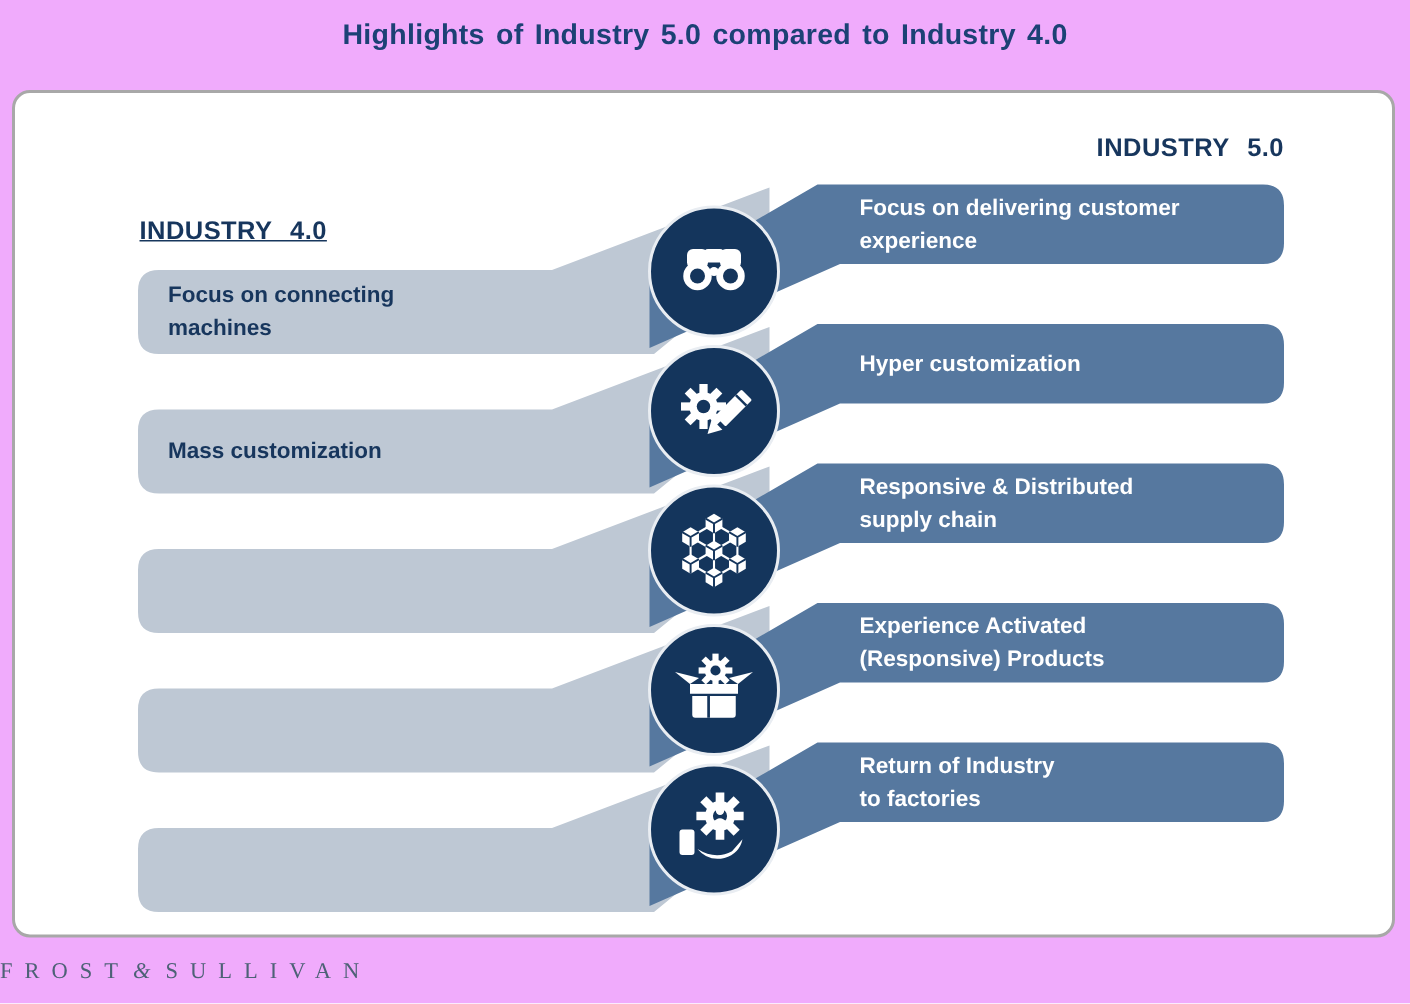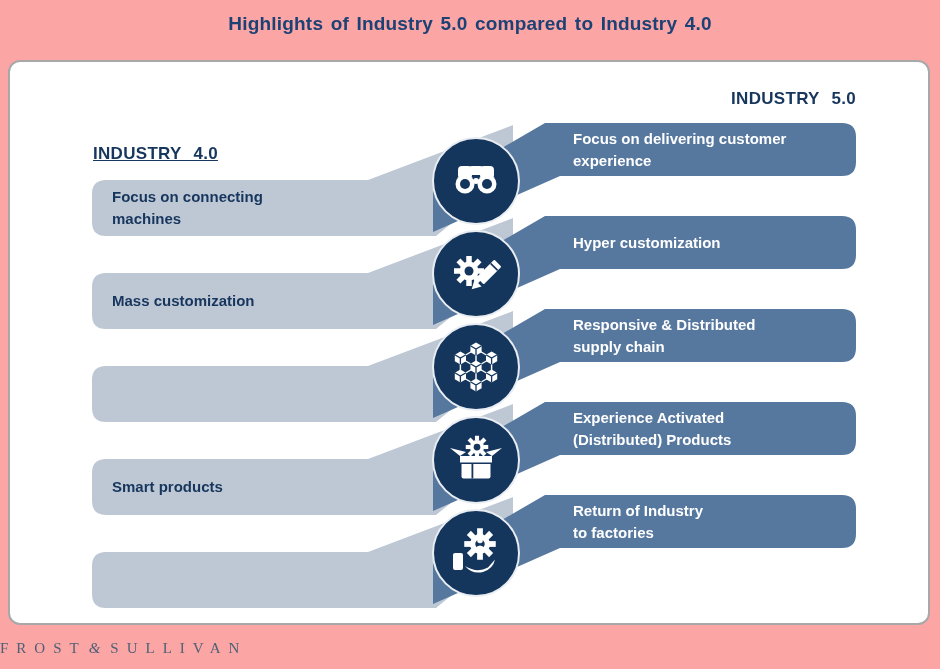--- a/index.html
+++ b/index.html
@@ -1,16 +1,16 @@
 <!DOCTYPE html>
 <html><head>
 <meta charset="utf-8">
 <style>
   html,body{margin:0;padding:0;background:#ffffff;}
-  .page{position:relative;width:940px;height:669px;background:#fca5a5;overflow:hidden;
+  .page{position:relative;width:940px;height:669px;background:#f0abfc;overflow:hidden;
         font-family:"Liberation Sans",sans-serif;}
   .title{position:absolute;top:13px;left:0;width:100%;text-align:center;
          font-size:19px;font-weight:bold;color:#1c4175;letter-spacing:.2px;word-spacing:2px;}
   .diagram-box{position:absolute;left:8px;top:60px;width:922px;height:565px;
                border:2px solid #a8a8a8;border-radius:12px;box-sizing:border-box;background:#fff;}
   .canvas{position:absolute;left:-2px;top:-2px;width:922px;height:565px;}
   .canvas svg{position:absolute;left:0;top:0;display:block;}
   .ind-label{position:absolute;font-size:17px;font-weight:bold;color:#17365d;
              letter-spacing:.3px;word-spacing:7px;white-space:nowrap;}
   .ind4{left:85px;top:84px;text-decoration:underline;}
@@ -156,26 +156,23 @@
       </div>
       <div class="lbl right" style="top:156px">
         <div>Hyper customization</div>
       </div>
 
       <div class="lbl right" style="top:249px">
         <div>Responsive &amp; Distributed</div>
         <div>supply chain</div>
       </div>
 
-      <div class="lbl left" style="top:399px">
-        <div>Smart products</div>
-      </div>
       <div class="lbl right" style="top:342px">
         <div>Experience Activated</div>
-        <div>(Distributed) Products</div>
+        <div>(Responsive) Products</div>
       </div>
 
       <div class="lbl right" style="top:435px">
         <div>Return of Industry</div>
         <div>to factories</div>
       </div>
 
     </div>
   </div>
 

